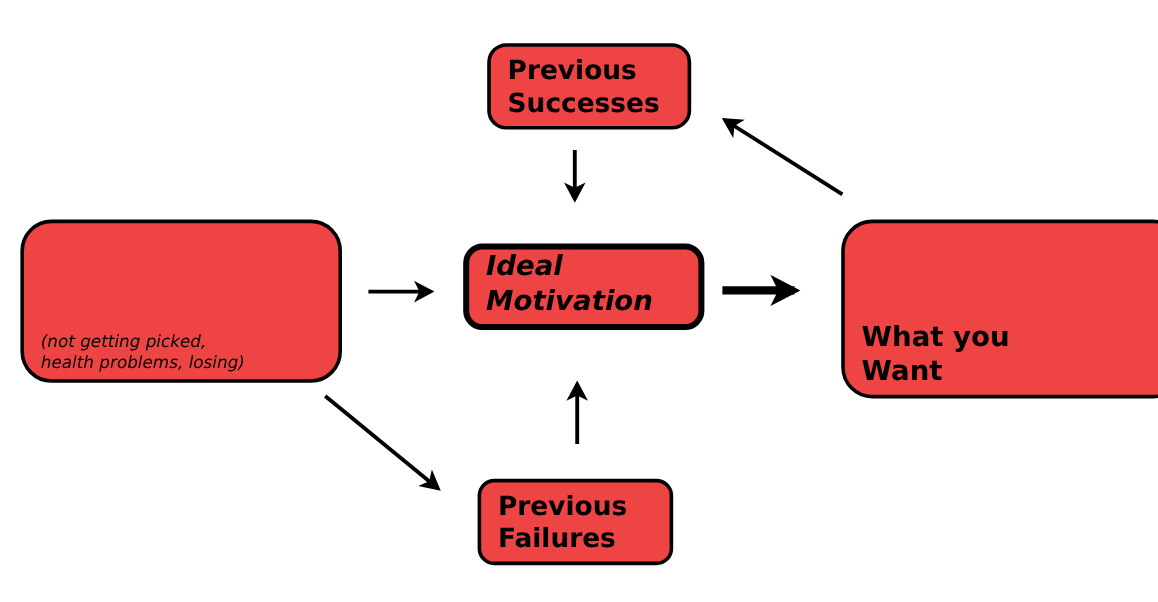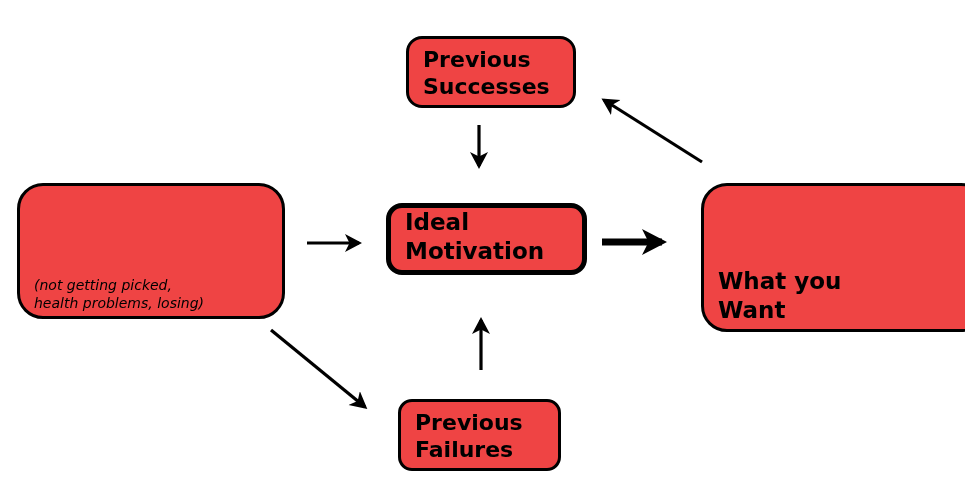--- a/index.html
+++ b/index.html
@@ -42,21 +42,21 @@
   }
   .node.wide .title { font-size: 23px; }
   .node .subtitle {
     font-size: 14px;
     line-height: 1.3;
     white-space: pre-line;
     font-style: italic;
   }
   .node.previous-successes { left: 406px; top: 36px;  width: 170px; height: 72px; border-radius: 16px; }
   .node.what-you-fear      { left: 17px;  top: 183px; width: 268px; height: 136px; border-radius: 26px; padding-top: 7px; }
-  .node.ideal-motivation   { left: 386px; top: 203px; width: 201px; height: 72px; }
+  .node.ideal-motivation   { left: 386px; top: 203px; width: 201px; height: 72px; font-style: italic; }
   .node.what-you-want      { left: 701px; top: 183px; width: 286px; height: 149px; border-radius: 26px; padding-left: 14px; }
   .node.previous-failures  { left: 398px; top: 399px; width: 163px; height: 72px; border-radius: 14px; }
 </style>
 </head>
 <body>
 
 <div class="stage">
 
   <svg class="arrows" viewBox="0 0 965 502" xmlns="http://www.w3.org/2000/svg" aria-hidden="true">
     <defs>

